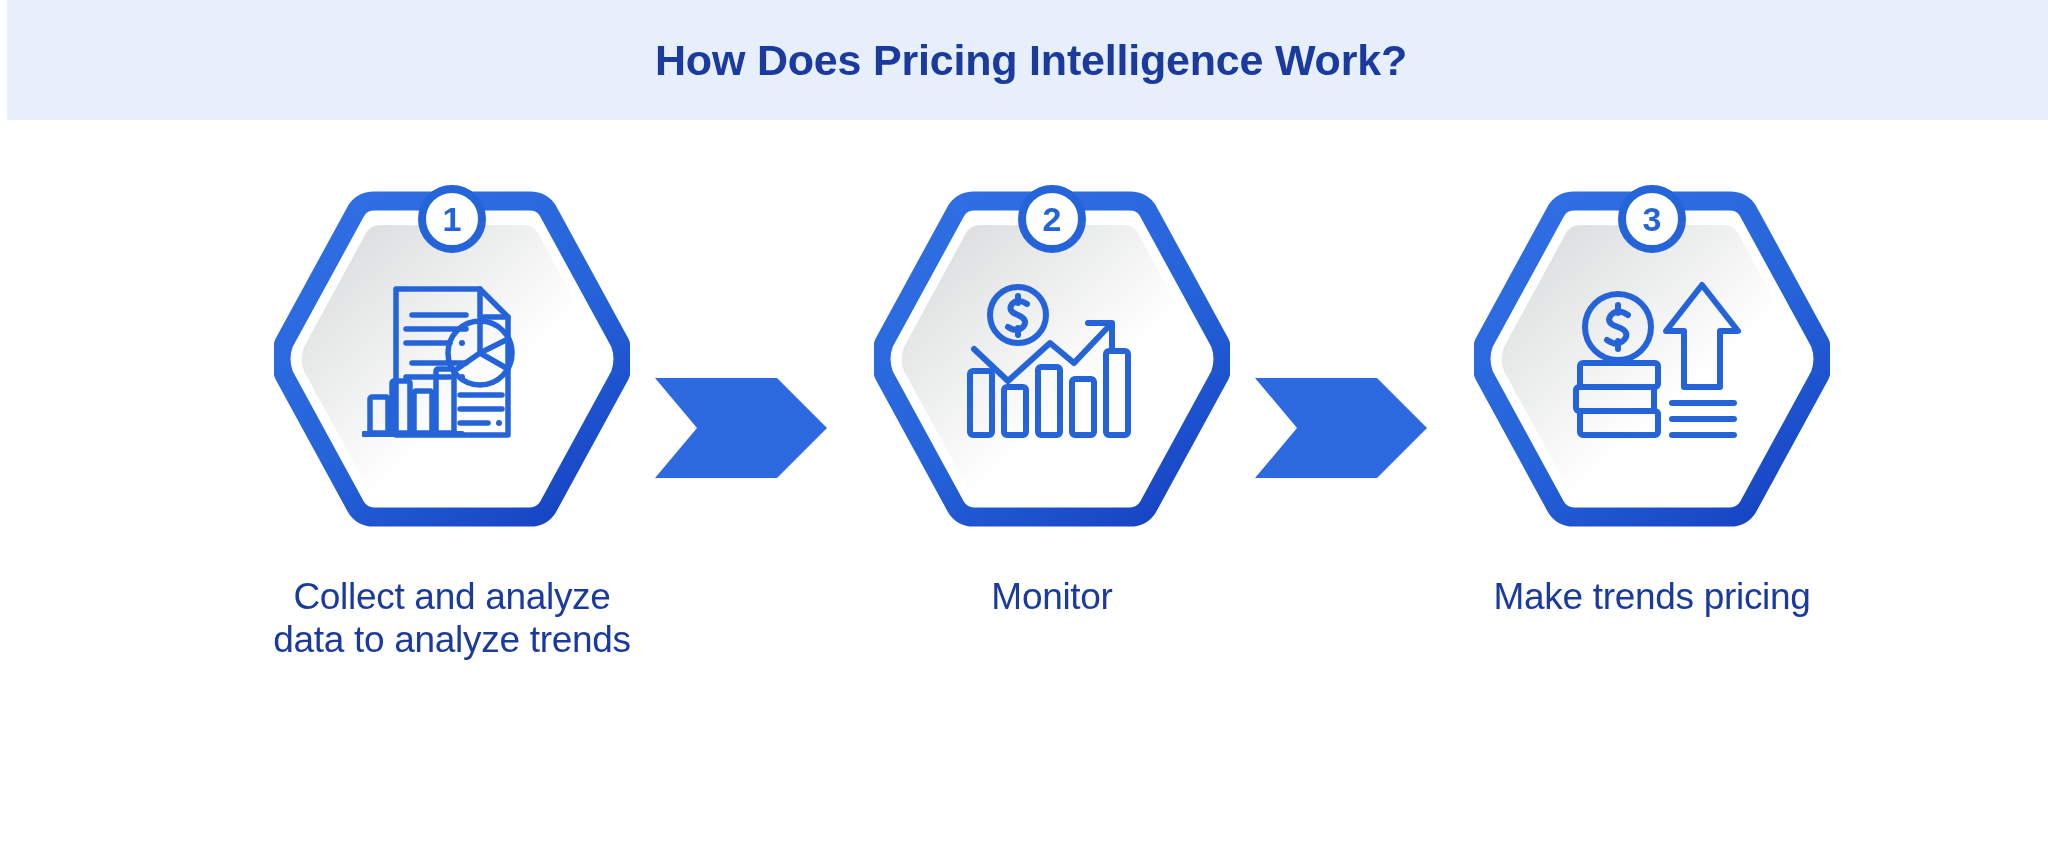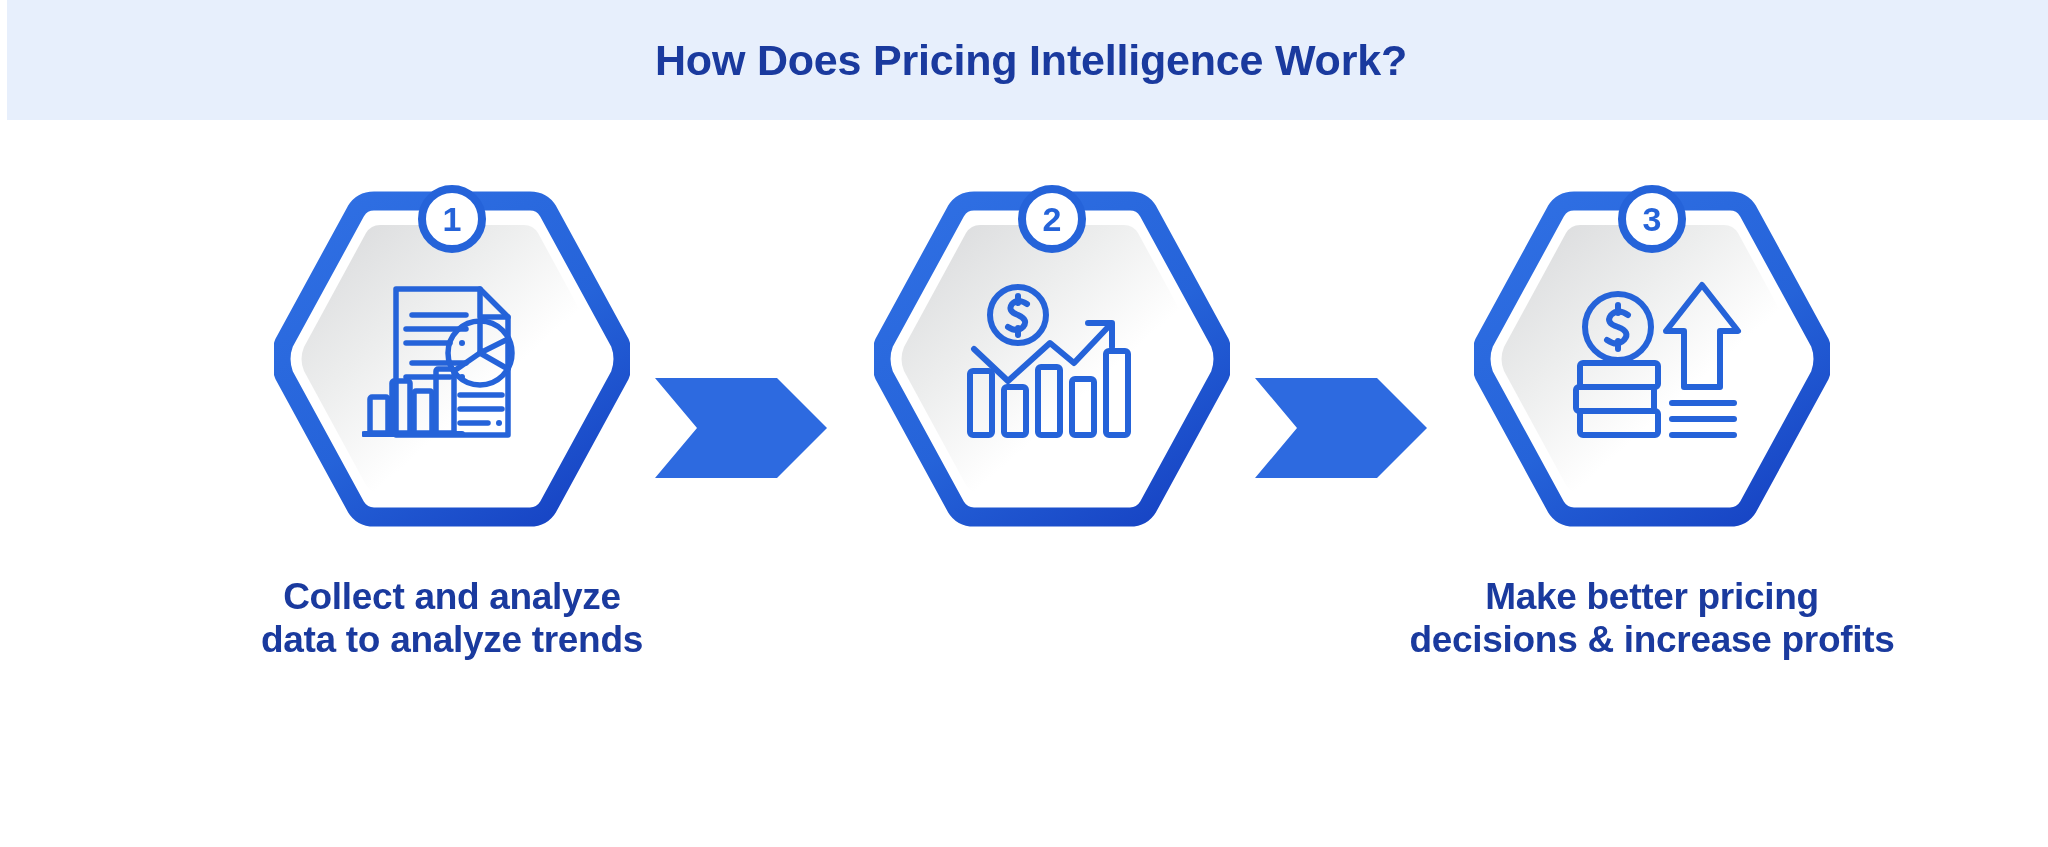--- a/index.html
+++ b/index.html
@@ -57,21 +57,21 @@
     position:absolute;left:0;top:0;width:72px;height:72px;
     display:flex;align-items:center;justify-content:center;
     font-size:34px;font-weight:bold;color:#2563d9;
     line-height:1;
   }
 
   
   .caption{
     position:absolute;left:-40px;top:455px;width:500px;
     text-align:center;
-    font-size:37px;font-weight:bold;color:#1a3a9e;
+    font-size:37px;font-weight:normal;color:#1a3a9e;
     line-height:1.17;
     letter-spacing:-0.3px;
   }
   .caption span{display:block;white-space:nowrap;}
 
   
   .chevron{
     position:absolute;top:258px;width:172px;height:100px;
   }
   .chev-1{left:648px;}
@@ -189,20 +189,21 @@
 
         <div class="badge">
           <svg viewBox="0 0 72 72" width="72" height="72">
             <circle cx="36" cy="36" r="30" fill="#ffffff" stroke="#2563d9" stroke-width="8"></circle>
           </svg>
           <div class="badge-num">2</div>
         </div>
       </div>
 
       <div class="caption">
+        <span>Monitor</span>
       </div>
     </div>
 
     <div class="step step-3">
       <div class="hex-wrap">
 
         <svg class="hex-outer" viewBox="0 0 356 348">
           <defs>
             <linearGradient id="hxg3" x1="0" y1="0" x2="1" y2="1">
               <stop offset="0%" stop-color="#d7d8da"></stop>
@@ -238,22 +239,21 @@
 
         <div class="badge">
           <svg viewBox="0 0 72 72" width="72" height="72">
             <circle cx="36" cy="36" r="30" fill="#ffffff" stroke="#2563d9" stroke-width="8"></circle>
           </svg>
           <div class="badge-num">3</div>
         </div>
       </div>
 
       <div class="caption">
-        <span>Make better pricing</span>
-        <span>decisions &amp; increase profits</span>
+        <span>Make trends pricing</span>
       </div>
     </div>
 
     <svg class="chevron chev-1" viewBox="0 0 172 100">
       <path d="M 0 0 L 122 0 L 172 50 L 122 100 L 0 100 L 42 50 Z" fill="#2d6ae0"></path>
     </svg>
 
     <svg class="chevron chev-2" viewBox="0 0 172 100">
       <path d="M 0 0 L 122 0 L 172 50 L 122 100 L 0 100 L 42 50 Z" fill="#2d6ae0"></path>
     </svg>

